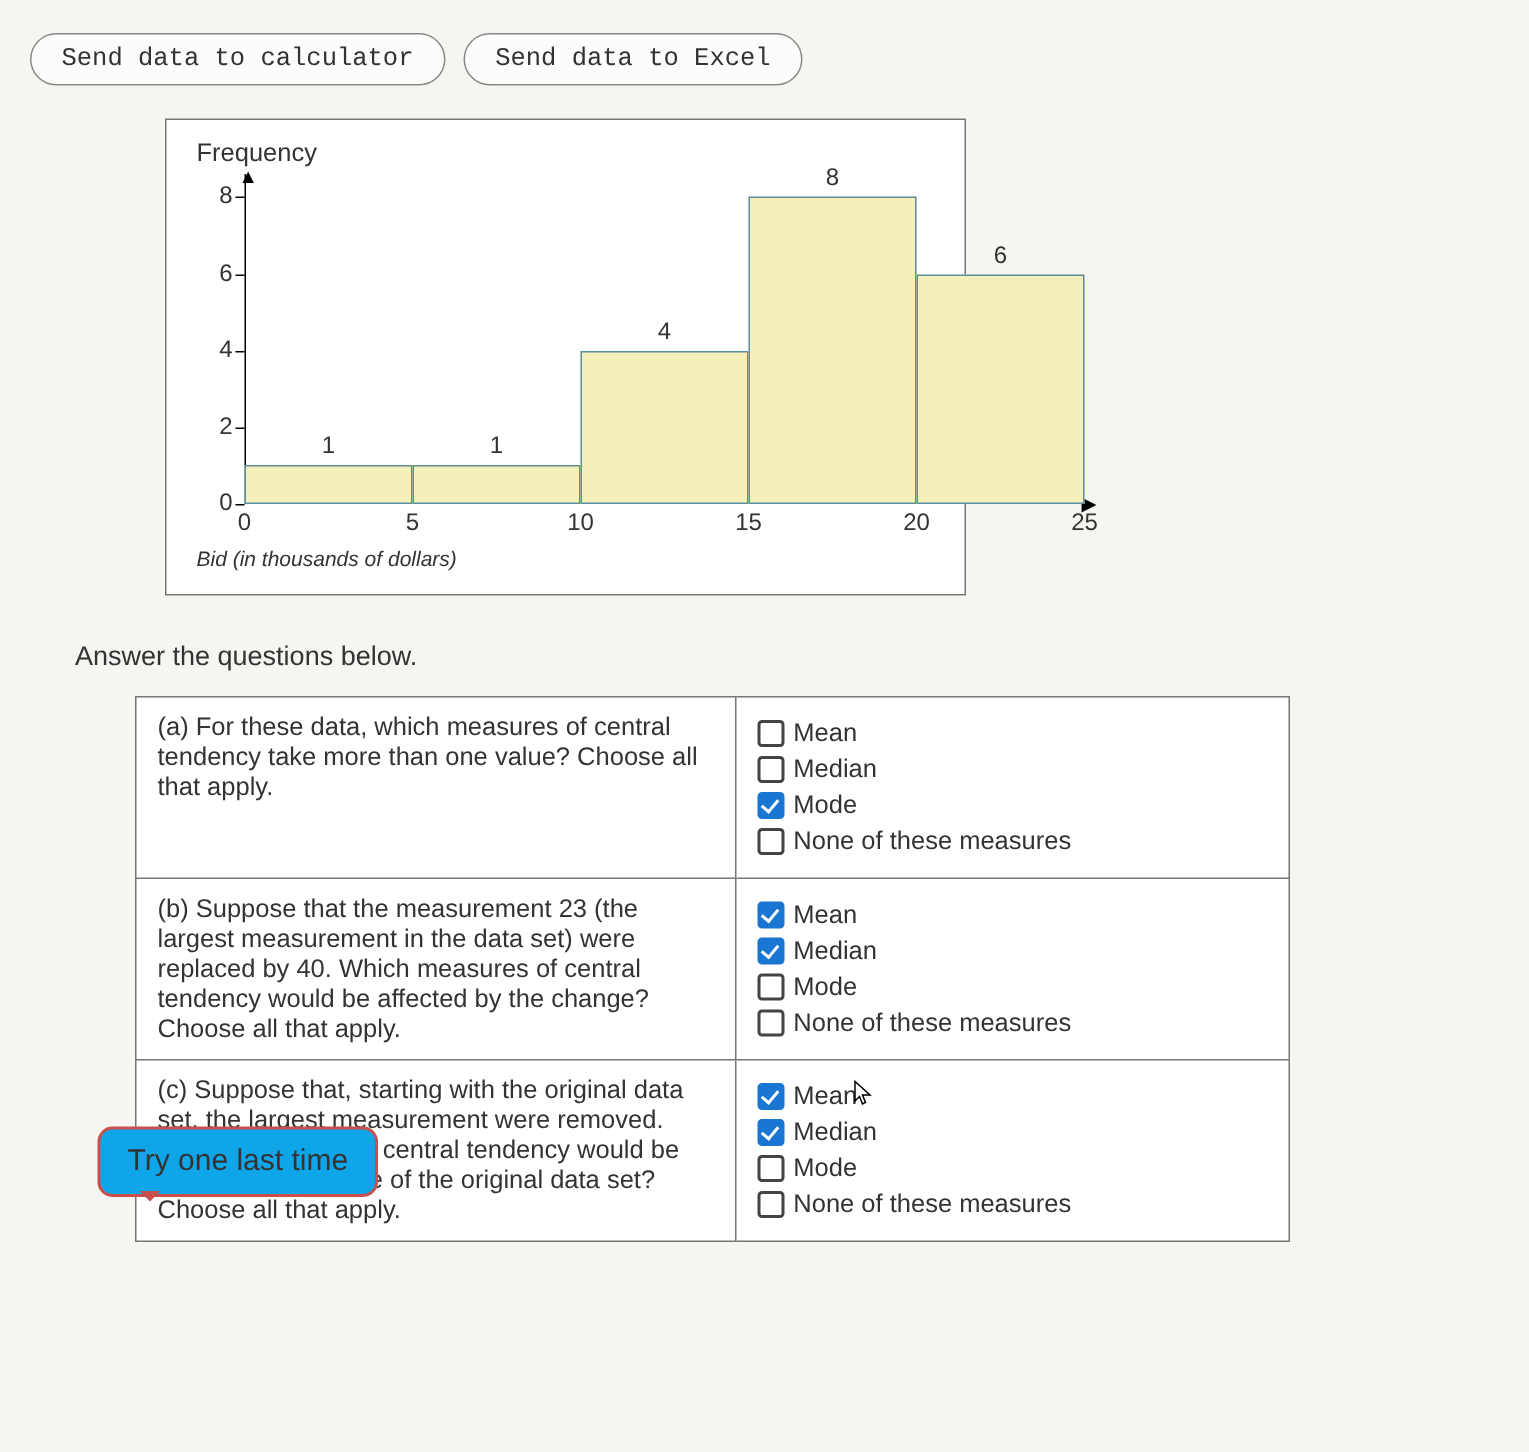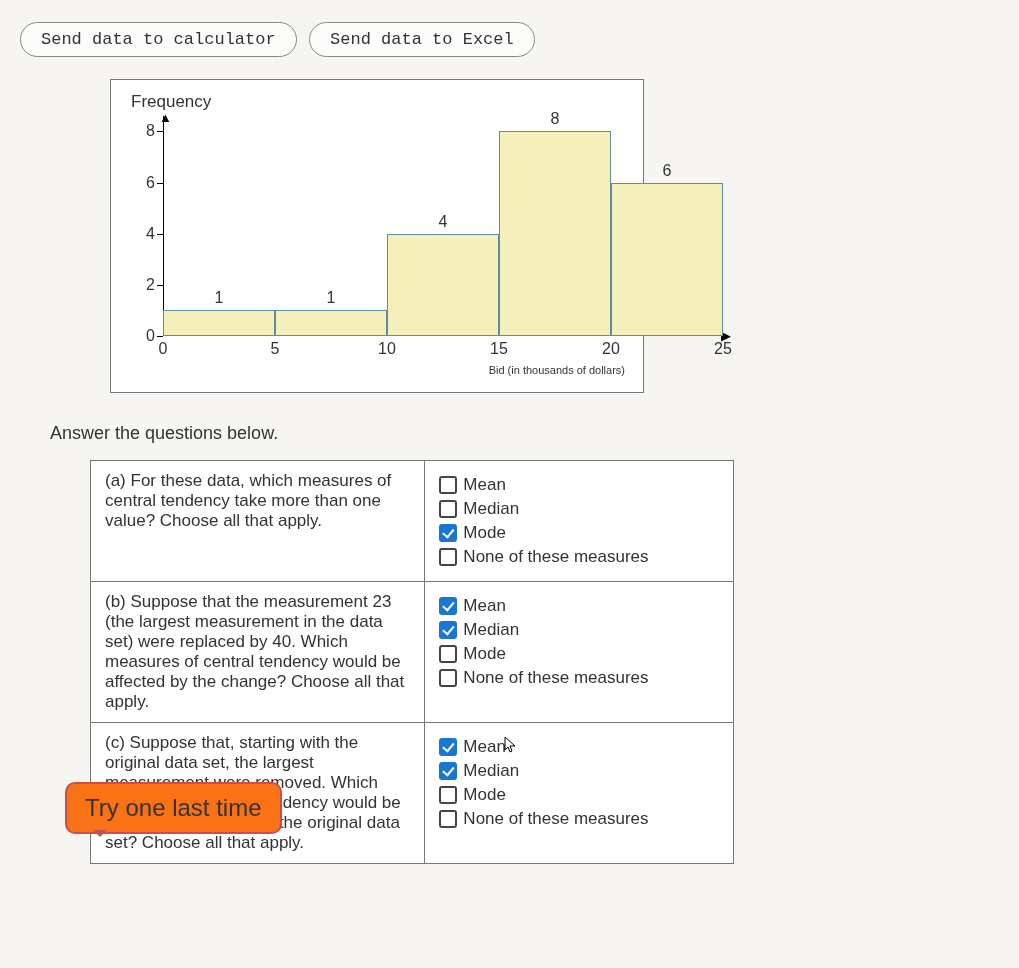--- a/index.html
+++ b/index.html
@@ -70,29 +70,29 @@
   .bar-label {
     position: absolute; top: -22px; width: 100%; text-align: center; font-size: 16px;
   }
   .x-tick-labels {
     position: relative; margin-left: 32px; width: 560px; height: 26px;
   }
   .x-tick-label {
     position: absolute; top: 4px; transform: translateX(-50%); font-size: 16px;
   }
   .xlabel-row {
-    text-align: right; font-size: 11px; margin-top: 2px;
+    text-align: left; font-size: 14px; margin-top: 2px; font-style: italic;
   }
   .instructions {
     margin: 30px 0 16px 30px; font-size: 18px;
   }
   .qtable {
     margin-left: 70px;
     border-collapse: collapse;
-    width: 644px;
+    width: 770px;
   }
   .qtable td {
     border: 1.5px solid #777;
     padding: 10px 14px;
     font-size: 17px;
     vertical-align: top;
     background: #fff;
   }
   .opt-row { margin: 4px 0; display: flex; align-items: center; }
   .chk {
@@ -112,25 +112,25 @@
   }
   .cursor-icon {
     position: relative; display:inline-block; width:14px; height:18px;
     margin-left: -2px; vertical-align: middle;
   }
   .cursor-icon svg { position:absolute; top:-2px; left:0; }
   .try-again {
     position: absolute;
     bottom: 30px;
     left: 45px;
-    background: #f97316;
+    background: #0ea5e9;
     border: 2.5px solid #c94e4e;
     border-radius: 10px;
     padding: 10px 18px;
-    font-size: 24px;
+    font-size: 20px;
     z-index: 5;
   }
   .try-again::after {
     content:"";
     position:absolute;
     bottom:-12px; left:26px;
     border:7px solid transparent;
     border-top-color:#c94e4e;
   }
   .page-wrap { position: relative; }

